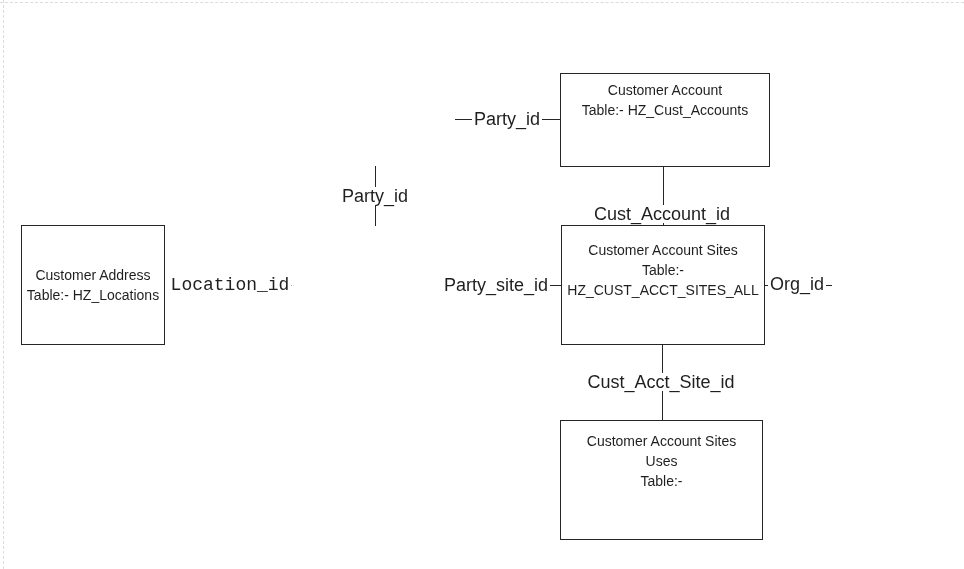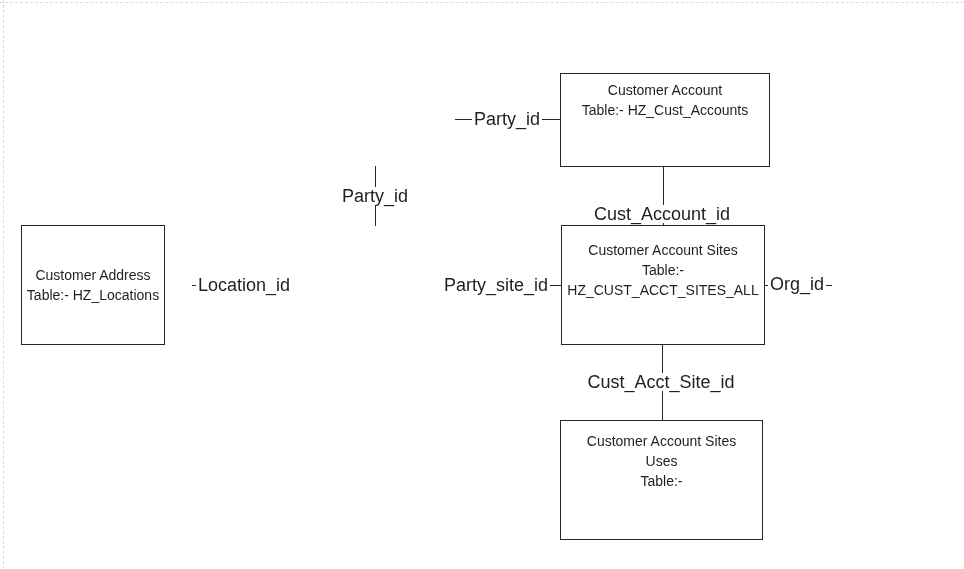--- a/index.html
+++ b/index.html
@@ -103,18 +103,18 @@
   <div class="vline" style="left:374.5px; top:166px; height:60px;"></div>
   <div class="vline" style="left:662.5px; top:166px; height:60px;"></div>
   <div class="hline" style="left:192px; top:284.5px; width:100px;"></div>
   <div class="hline" style="left:462px; top:284.5px; width:100px;"></div>
   <div class="hline" style="left:764px; top:284.5px; width:68px;"></div>
   <div class="vline" style="left:661.5px; top:344px; height:77px;"></div>
 
   <span class="conn-label" style="left:507px; top:119px;">Party_id</span>
   <span class="conn-label" style="left:375px; top:196px;">Party_id</span>
   <span class="conn-label" style="left:662px; top:194px;margin-top:20px;">Cust_Account_id</span>
-  <span class="conn-label" style="left:244px; top:285px;">Location_id</span>
+  <span class="conn-label" style="left:230px; top:285px;font-family:Liberation Mono, monospace;">Location_id</span>
   <span class="conn-label" style="left:496px; top:285px;text-align:right;">Party_site_id</span>
   <span class="conn-label" style="left:797px; top:284px;">Org_id</span>
   <span class="conn-label" style="left:661px; top:382px;">Cust_Acct_Site_id</span>
 
 </div>
 
 </body></html>

